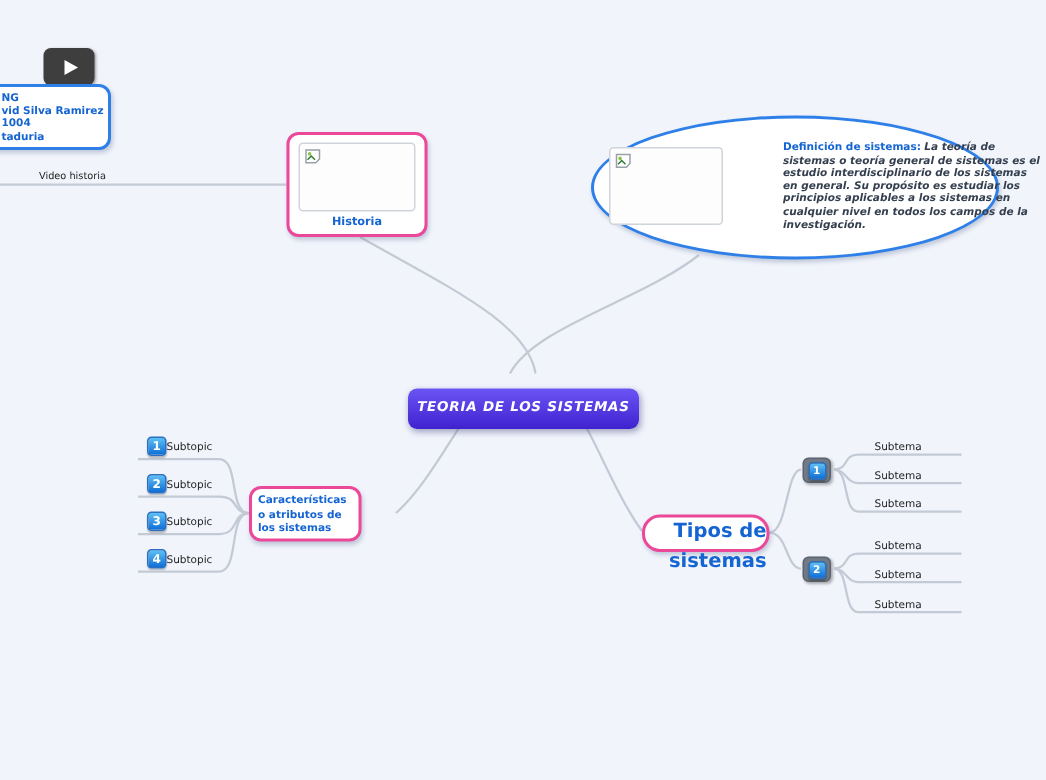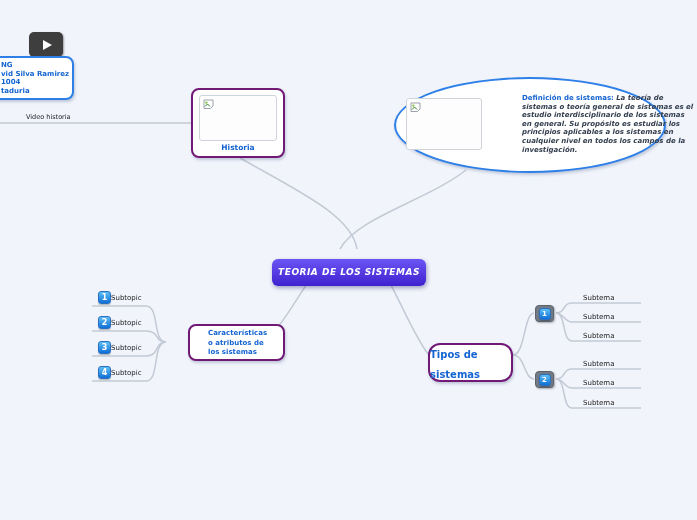--- a/index.html
+++ b/index.html
@@ -4,21 +4,21 @@
 <style>
   html,body{margin:0;padding:0;background:#f1f4fb;}
   #canvas{
     position:relative;width:697px;height:520px;overflow:hidden;
     background:#f1f4fb;
     font-family:"DejaVu Sans","Liberation Sans",sans-serif;
   }
   #wires{position:absolute;left:0;top:0;pointer-events:none;}
   .node{
     position:absolute;box-sizing:border-box;background:#fff;
-    border:2px solid #701a75;border-radius:8px;
+    border:2px solid #ec4899;border-radius:8px;
     box-shadow:1px 2px 3px rgba(80,100,140,.30);
   }
   .blue-label{color:#1464d2;font-weight:bold;}
   .img-ph{
     position:absolute;box-sizing:border-box;background:#fdfdfd;
     border:1px solid #cfd4db;border-radius:3px;
   }
   .img-ph svg{position:absolute;left:3px;top:3px;}
   .central{
     position:absolute;left:272px;top:259px;width:154px;height:27px;
@@ -72,26 +72,26 @@
     box-shadow:1px 2px 3px rgba(80,100,140,.30);
   }
   .defin .img-ph{left:10px;top:19px;width:76px;height:52px;}
   .defin-text{
     position:absolute;left:89px;top:15px;width:174px;
     font-size:7px;line-height:8.6px;color:#333e4e;margin-left:37px;
   }
   .defin-text .head{color:#1464d2;font-weight:bold;}
   .defin-text .body{font-weight:bold;font-style:italic;}
   .caract{
-    left:166px;top:324px;width:97px;height:37px;padding:3px 18px;
-    font-size:7px;line-height:9.6px;margin-left:22px;
+    left:166px;top:324px;width:75px;height:37px;padding:3px 4px;
+    font-size:7px;line-height:9.6px;
   }
   .tipos{
-    left:428px;top:343px;width:85px;height:39px;border-radius:12px;
-    text-align:left;font-size:10px;line-height:20px;
+    left:428px;top:343px;width:85px;height:25px;border-radius:12px;
+    text-align:right;font-size:13px;line-height:20px;
   }
   .video-label{left:26px;top:113px;font-size:6.5px;}
   .subtema{white-space:nowrap;}
 </style>
 </head>
 <body>
 
 <div id="canvas">
 
   <svg id="wires" width="697" height="520">

